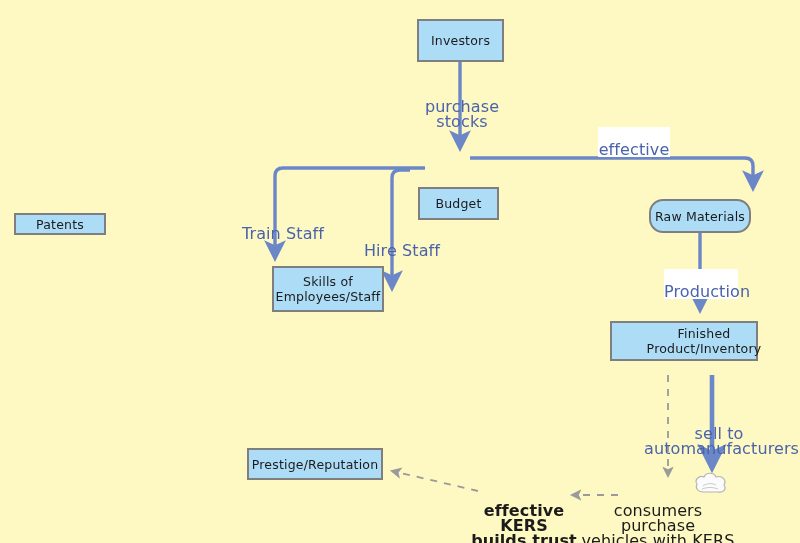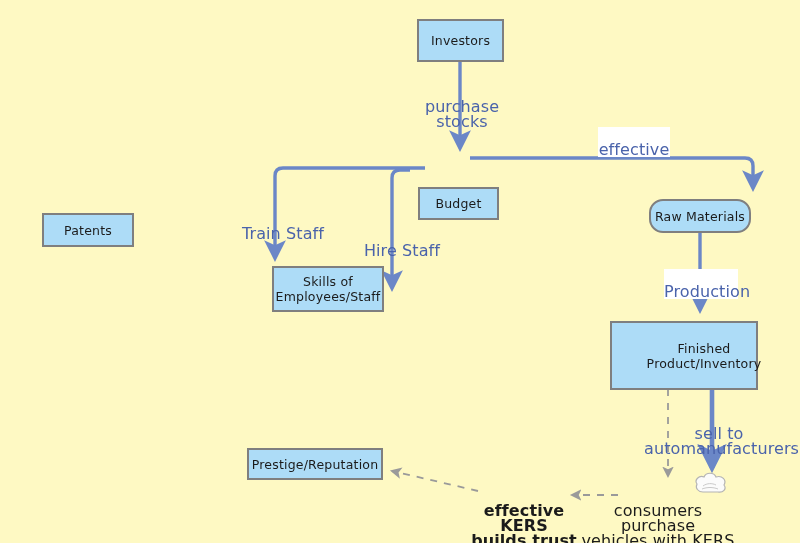--- a/index.html
+++ b/index.html
@@ -104,34 +104,34 @@
   </svg>
 
   <div class="node" style="left:417px; top:19px; width:87px; height:43px;">
     <span>Investors</span>
   </div>
 
   <div class="node" style="left:418px; top:155px; width:81px; height:33px;margin-top:32px;">
     <span>Budget</span>
   </div>
 
-  <div class="node" style="left:42px; top:213px; width:92px; height:34px;">
+  <div class="node" style="left:14px; top:213px; width:92px; height:22px;">
     <span>Patents</span>
   </div>
 
   <div class="node" style="left:272px; top:266px; width:112px; height:46px;">
     <span>Skills of
 Employees/Staff</span>
   </div>
 
   <div class="node" style="left:649px; top:199px; width:102px; height:34px;border-radius:14px;">
     <span>Raw Materials</span>
   </div>
 
-  <div class="node" style="left:610px; top:321px; width:148px; height:69px;padding-left:40px;">
+  <div class="node" style="left:610px; top:321px; width:148px; height:40px;padding-left:40px;">
     <span>Finished
 Product/Inventory</span>
   </div>
 
   <div class="node" style="left:247px; top:448px; width:136px; height:32px;">
     <span>Prestige/Reputation</span>
   </div>
 
   <div class="edge-label label-wrap" style="left:462px; top:84px; width:120px;">
     <span>purchase

